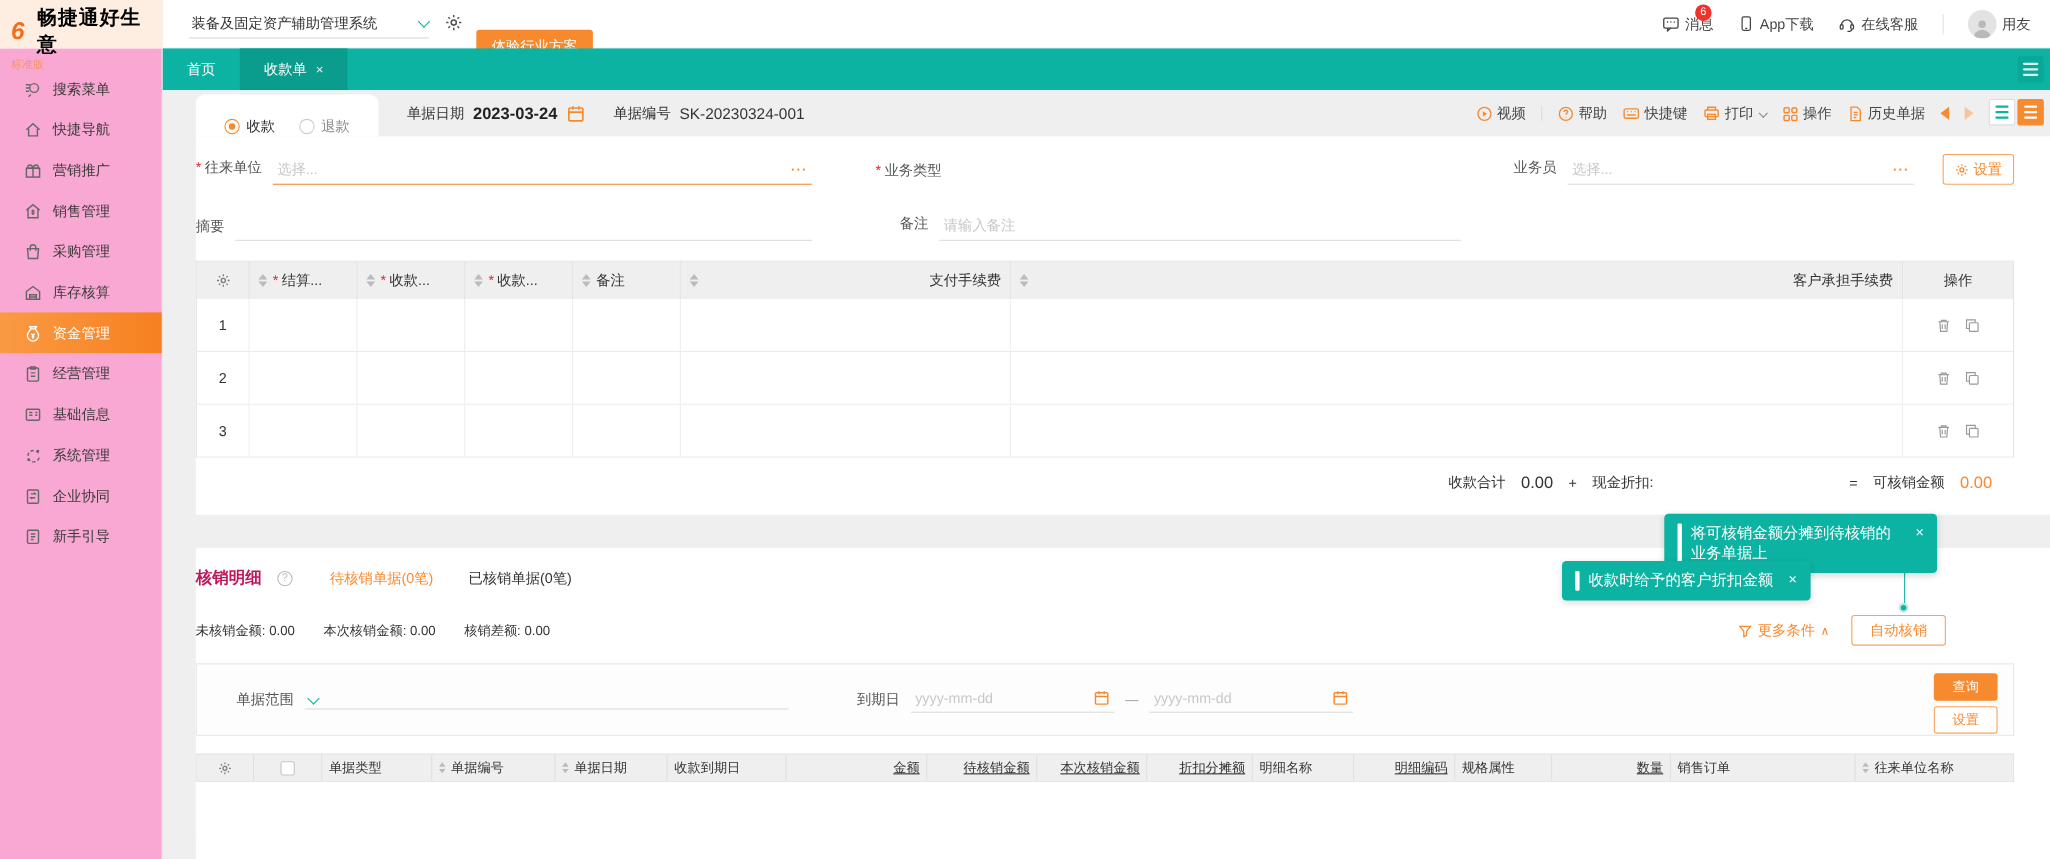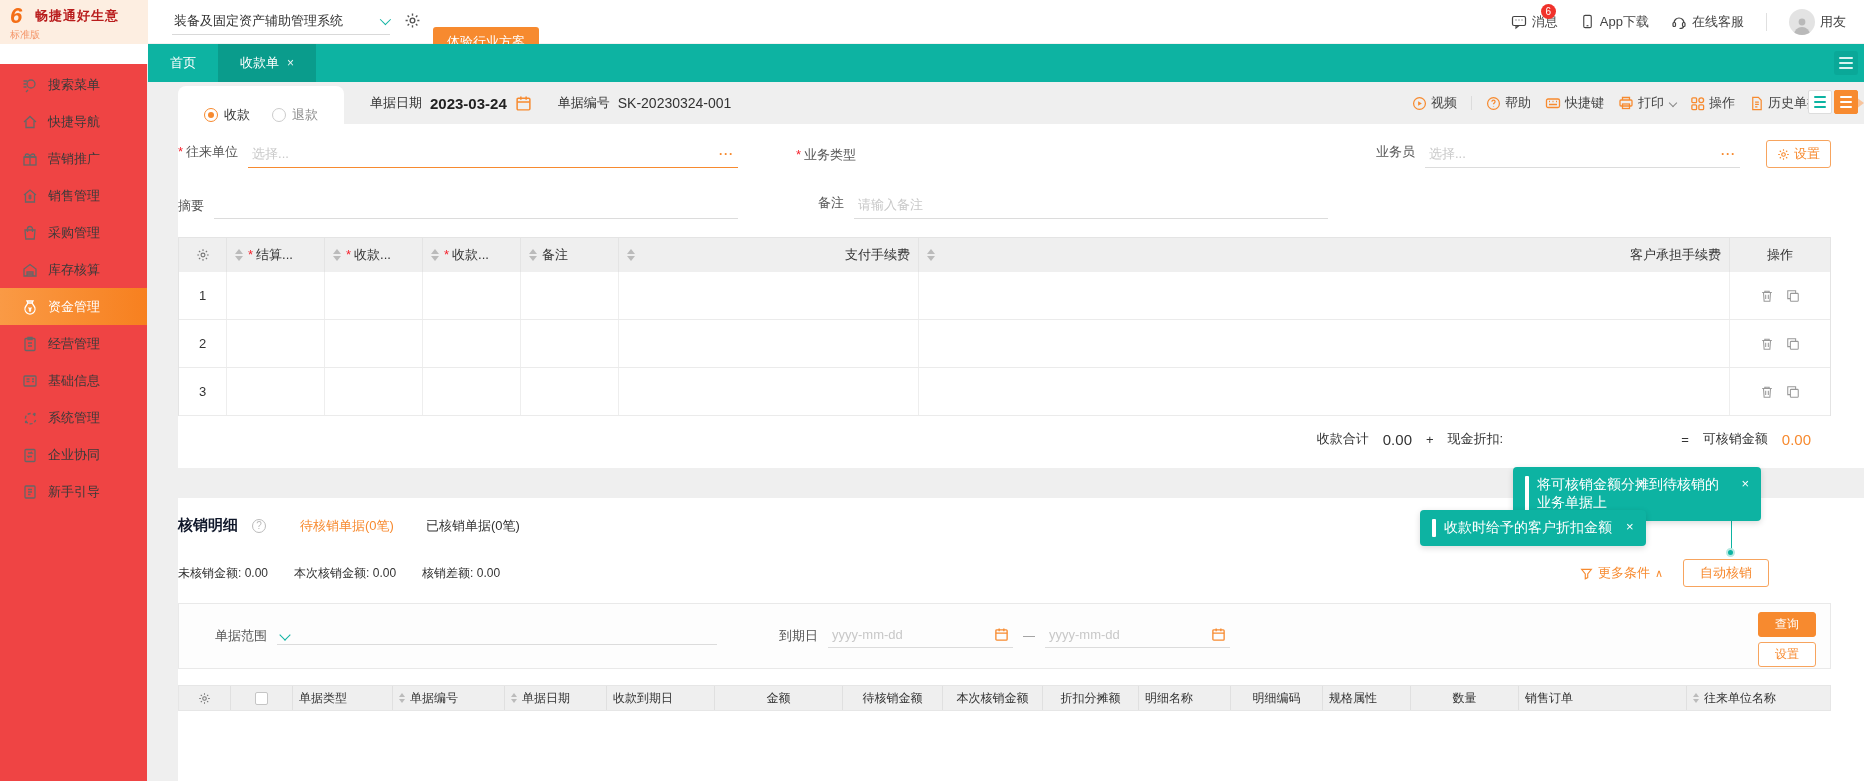--- a/index.html
+++ b/index.html
@@ -5,37 +5,37 @@
   * { margin:0; padding:0; box-sizing:border-box; }
   html,body { width:1864px; height:781px; }
   body { font-family:"Liberation Sans","DejaVu Sans",sans-serif; font-size:12px; color:#333; background:#fff; overflow:hidden; }
   .app { width:1864px; height:781px; display:flex; flex-direction:column; }
 
   
   .topbar { height:44px; display:flex; flex-shrink:0; background:#fff; }
   .brand { width:148px; background:#fdeee1; padding:4px 8px 2px 10px; position:relative; }
   .brand-row { display:flex; align-items:center; gap:5px; }
   .logo-badge { width:20px; height:24px; color:#f46e16; font-weight:bold; font-size:22px; font-style:italic; line-height:24px; }
-  .brand-name { color:#b91c1c; font-weight:bold; font-size:13px; letter-spacing:1px; }
+  .brand-name { color:#000000; font-weight:bold; font-size:18px; letter-spacing:1px; }
   .brand-edition { color:#f4966a; font-size:10px; margin-top:0px; }
   .topbar-right { flex:1; display:flex; align-items:center; padding:0 18px 0 24px; border-bottom:1px solid #f2f2f2; }
   .sys-select { display:flex; align-items:center; gap:8px; border-bottom:1px solid #d9d9d9; padding:4px 2px; width:218px; cursor:pointer; }
   .sys-select-label { font-size:13px; color:#333; flex:1; white-space:nowrap; }
   .chev { width:8px; height:8px; border-right:1.5px solid #0fb3a3; border-bottom:1.5px solid #0fb3a3; transform:rotate(45deg) translateY(-2px); }
   .icon-gear { color:#555; margin:0 12px 0 14px; }
   .btn-trial { background:#f78a2f; color:#fff; font-size:13px; border:none; border-radius:3px; padding:6px 14px; cursor:pointer;margin-top:40px; }
   .top-right-group { margin-left:auto; display:flex; align-items:center; gap:22px; }
   .top-item { display:flex; align-items:center; gap:5px; color:#444; font-size:13px; cursor:pointer; position:relative; }
   .badge { position:absolute; top:-9px; left:30px; background:#f0322b; color:#fff; border-radius:8px; min-width:15px; height:15px; line-height:15px; text-align:center; font-size:10px; padding:0 3px; }
   .top-divider { width:1px; height:18px; background:#e0e0e0; }
   .avatar { width:26px; height:26px; border-radius:50%; background:#e3e3e3; display:flex; align-items:flex-end; justify-content:center; overflow:hidden; }
 
   
   .body { flex:1; display:flex; min-height:0; }
-  .sidebar { width:148px; background:#ef4444; border-right:1px solid #eee; padding-top:2px; flex-shrink:0;margin-top:20px; }
+  .sidebar { width:148px; background:#f9a8d4; border-right:1px solid #eee; padding-top:18px; flex-shrink:0; }
   .side-item { height:37px; display:flex; align-items:center; gap:10px; padding-left:22px; color:#3a3a3a; font-size:13px; cursor:pointer; }
   .side-item svg { stroke:#666; }
   .side-item.active { background:linear-gradient(90deg,#fa9a45,#f7801f); color:#fff; }
   .side-item.active svg { stroke:#fff; }
 
   .main { flex:1; display:flex; flex-direction:column; min-width:0; }
   
   .tabbar { height:38px; background:#0db3a2; display:flex; align-items:stretch; flex-shrink:0; position:relative; }
   .tab { display:flex; align-items:center; gap:8px; color:#fff; font-size:13px; padding:0 22px; cursor:pointer; }
   .tab.active { background:#0a9c8c; }
@@ -50,21 +50,21 @@
   .doc-toolbar { height:42px; display:flex; align-items:center; padding-left:30px; position:relative; }
   .radio-pill { background:#fff; border-radius:8px 8px 0 0; height:38px; margin-top:4px; align-self:flex-end; display:flex; align-items:flex-end; gap:22px; padding:0 26px; }
   .radio { display:flex; align-items:center; gap:6px; font-size:13px; cursor:pointer; }
   .radio .dot { width:14px; height:14px; border-radius:50%; border:1px solid #ccc; background:#fff; position:relative; }
   .radio.checked .dot { border:1px solid #f78a2f; }
   .radio.checked .dot::after { content:""; position:absolute; inset:3px; background:#f78a2f; border-radius:50%; }
   .radio.unchecked { color:#8a8a8a; }
   .doc-field { display:flex; align-items:center; gap:8px; margin-left:26px; font-size:13px; color:#333; }
   .doc-value { font-size:15px; font-weight:bold; color:#222; }
   .doc-no { font-size:14px; color:#333; font-weight:normal; }
-  .tb-actions { margin-left:auto; display:flex; align-items:center; gap:14px; font-size:13px; color:#444; }
+  .tb-actions { margin-left:auto; display:flex; align-items:center; gap:14px; padding-right:70px; font-size:13px; color:#444; }
   .tb-action { display:flex; align-items:center; gap:4px; cursor:pointer; }
   .tb-action svg { color:#f78a2f; }
   .tb-sep { width:1px; height:14px; background:#dcdcdc; }
   .mini-chev { width:6px; height:6px; border-right:1.5px solid #888; border-bottom:1.5px solid #888; transform:rotate(45deg); margin-left:2px; }
   .nav-arrow { width:0; height:0; border-top:6px solid transparent; border-bottom:6px solid transparent; cursor:pointer; }
   .nav-arrow.left { border-right:8px solid #f78a2f; }
   .nav-arrow.right { border-left:8px solid #f8c49c; }
   .view-toggles { position:absolute; right:6px; top:8px; display:flex; gap:2px; }
   .vt { width:24px; height:24px; border:1px solid #ddd; background:#fff; border-radius:2px; display:flex; flex-direction:column; justify-content:center; gap:3px; padding:0 5px; cursor:pointer; }
   .vt i { height:2px; background:#0db3a2; border-radius:1px; }
@@ -104,41 +104,41 @@
 
   
   .totals { display:flex; align-items:center; justify-content:flex-end; gap:14px; padding:14px 20px 10px 0; font-size:13px; color:#333; }
   .totals .big { font-size:15px; }
   .totals .spacer { width:150px; }
   .totals .orange { color:#f78a2f; font-size:15px; }
 
   
   .wo-card { background:#fff; margin:0; margin-left:30px; margin-top:30px; padding:18px 33px 0 0; height:311px; }
   .wo-head { display:flex; align-items:center; gap:14px; }
-  .wo-title { font-size:15px; font-weight:bold; color:#0f172a; }
+  .wo-title { font-size:15px; font-weight:bold; color:#be185d; }
   .help-circ { width:14px; height:14px; border:1px solid #bbb; color:#bbb; border-radius:50%; font-size:10px; display:flex; align-items:center; justify-content:center; margin-right:20px; cursor:pointer; }
   .wo-tab { font-size:13px; cursor:pointer; margin-right:18px; color:#333; }
   .wo-tab.active { color:#f78a2f; }
   .wo-amounts { display:flex; align-items:center; margin-top:24px; font-size:12px; color:#333; }
   .wo-amt { margin-right:26px; }
   .wo-right { margin-left:auto; display:flex; align-items:center; gap:20px; margin-right:62px; }
   .more-link { color:#f78a2f; font-size:13px; display:flex; align-items:center; gap:5px; cursor:pointer; }
   .btn-auto { border:1px solid #f7a45e; color:#f78a2f; background:#fff; border-radius:3px; font-size:13px; padding:4px 16px; cursor:pointer; }
   .filter-box { border:1px solid #e9e9e9; background:#fdfdfd; margin-top:16px; height:66px; display:flex; align-items:center; padding:0 14px 0 36px; position:relative; }
   .fi-underline { border-bottom:1px solid #dcdcdc; display:flex; align-items:center; padding:3px 4px 5px 4px; }
   .dash { color:#999; margin:0 10px; }
   .filter-btns { position:absolute; right:14px; top:8px; display:flex; flex-direction:column; gap:5px; }
   .btn-solid { background:#f78a2f; border:1px solid #f78a2f; color:#fff; border-radius:3px; font-size:12px; padding:3px 16px; cursor:pointer; }
   .btn-solid.outline { background:#fff; color:#f78a2f; border-color:#f7a45e; }
 
   
   .bt-head { display:flex; background:#efefef; height:26px; align-items:center; font-size:12px; color:#333; margin-top:16px; border:1px solid #e6e6e6; }
   .bc { height:100%; display:flex; align-items:center; padding:0 6px; border-right:1px solid #e0e0e0; white-space:nowrap; }
   .bc:last-child { border-right:none; }
-  .bc.r { justify-content:center; }
+  .bc.r { justify-content:flex-end;text-decoration:underline; }
   .checkbox { width:13px; height:13px; border:1px solid #c5c5c5; border-radius:2px; background:#fff; cursor:pointer; }
   .sort.sm i { border-left-width:3px; border-right-width:3px; }
   .sort.sm .up { border-bottom-width:4px; }
   .sort.sm .dn { border-top-width:4px; }
 
   
   .tip { position:absolute; background:#0db3a2; color:#fff; font-size:14px; border-radius:4px; padding:9px 12px; display:flex; gap:8px; z-index:6; box-shadow:0 2px 6px rgba(0,0,0,.15); }
   .tip .bar { width:4px; background:#fff; border-radius:1px; flex-shrink:0; }
   .tip .x { cursor:pointer; font-size:13px; margin-left:6px; align-self:flex-start; }
   .tip1 { left:1365px; top:385px; width:248px; }

